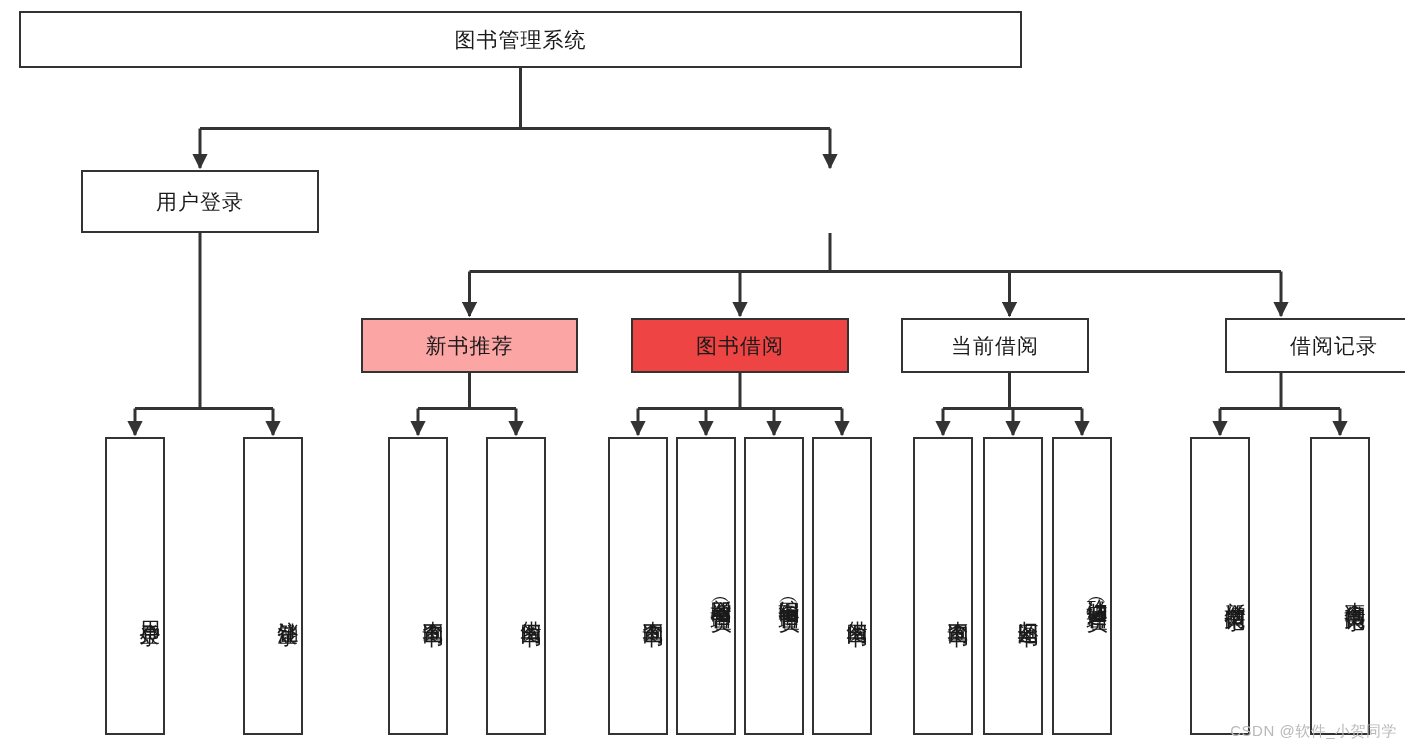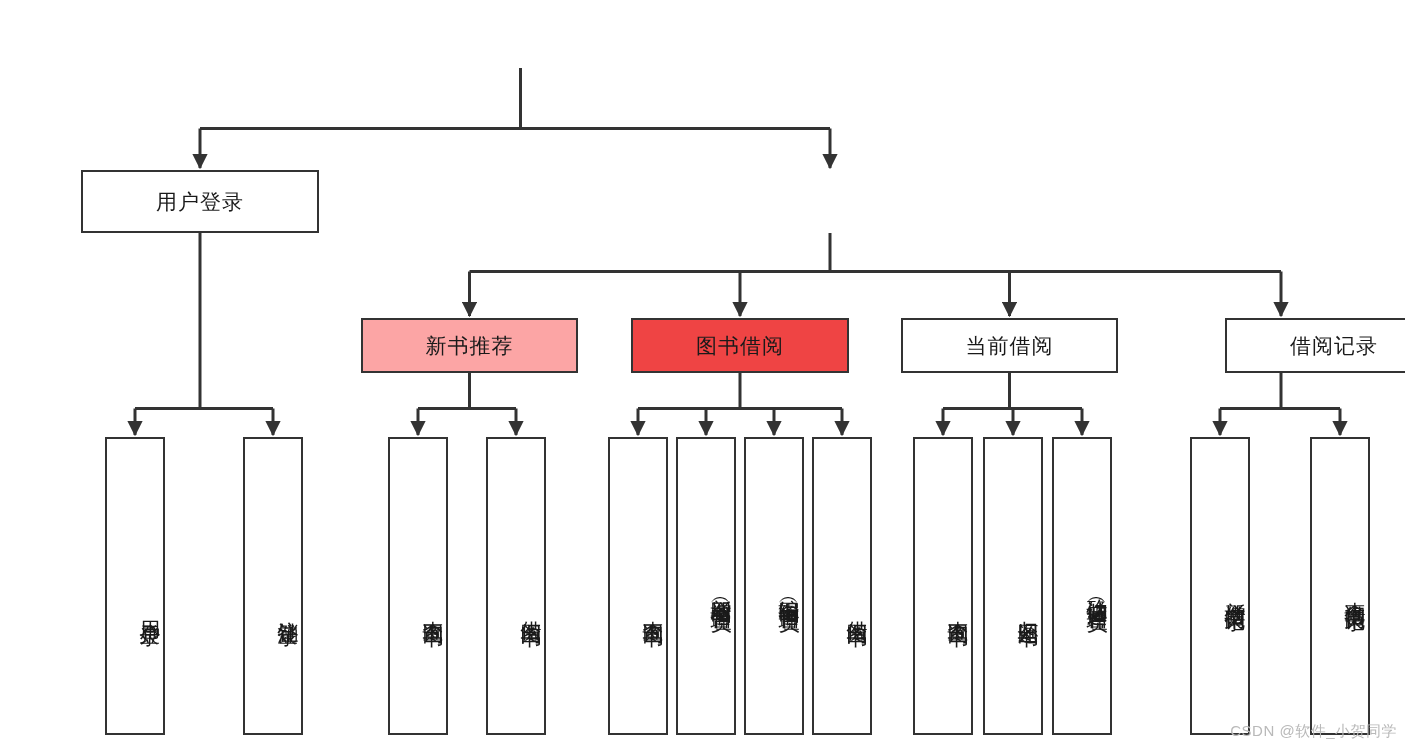--- a/index.html
+++ b/index.html
@@ -113,32 +113,35 @@
       <path d="M 1013 408.5 L 1013 435" marker-end="url(#arrow)"></path>
       <path d="M 1082 408.5 L 1082 435" marker-end="url(#arrow)"></path>
 
       <path d="M 1281 373 L 1281 408.5"></path>
       <path d="M 1220 408.5 L 1340 408.5"></path>
       <path d="M 1220 408.5 L 1220 435" marker-end="url(#arrow)"></path>
       <path d="M 1340 408.5 L 1340 435" marker-end="url(#arrow)"></path>
     </g>
   </svg>
 
+  <div class="node horiz" id="n-root" style="left: 19px; top: 11px; width: 1003px; height: 57px; border-color: rgb(51, 51, 51); background: rgb(255, 255, 255); color: rgb(26, 26, 26);">
+    <span>图书管理系统</span>
+  </div>
 
   <div class="node horiz" id="n-l2-0" style="left: 81px; top: 170px; width: 238px; height: 63px; border-color: rgb(51, 51, 51); background: rgb(255, 255, 255); color: rgb(26, 26, 26);">
     <span>用户登录</span>
   </div>
 
   <div class="node horiz" id="n-l3-0" style="left: 361px; top: 318px; width: 217px; height: 55px; border-color: rgb(51, 51, 51); background: #fca5a5; color: rgb(26, 26, 26);">
     <span>新书推荐</span>
   </div>
   <div class="node horiz" id="n-l3-1" style="left: 631px; top: 318px; width: 218px; height: 55px; border-color: rgb(51, 51, 51); background: #ef4444; color: rgb(26, 26, 26);">
     <span>图书借阅</span>
   </div>
-  <div class="node horiz" id="n-l3-2" style="left: 901px; top: 318px; width: 217px; height: 55px; border-color: rgb(51, 51, 51); background: rgb(255, 255, 255); color: rgb(26, 26, 26);">
+  <div class="node horiz" id="n-l3-2" style="left: 901px; top: 318px; width: 188px; height: 55px; border-color: rgb(51, 51, 51); background: rgb(255, 255, 255); color: rgb(26, 26, 26);">
     <span>当前借阅</span>
   </div>
   <div class="node horiz" id="n-l3-3" style="left: 1225px; top: 318px; width: 218px; height: 55px; border-color: rgb(51, 51, 51); background: rgb(255, 255, 255); color: rgb(26, 26, 26);">
     <span>借阅记录</span>
   </div>
 
   <div class="node vert" id="n-leaf-0" style="left: 105px; top: 437px; width: 60px; height: 298px; border-color: rgb(51, 51, 51); background: rgb(255, 255, 255); color: rgb(26, 26, 26);">
     <span class="vlabel">用户登录</span>
   </div>
   <div class="node vert" id="n-leaf-1" style="left: 243px; top: 437px; width: 60px; height: 298px; border-color: rgb(51, 51, 51); background: rgb(255, 255, 255); color: rgb(26, 26, 26);">

